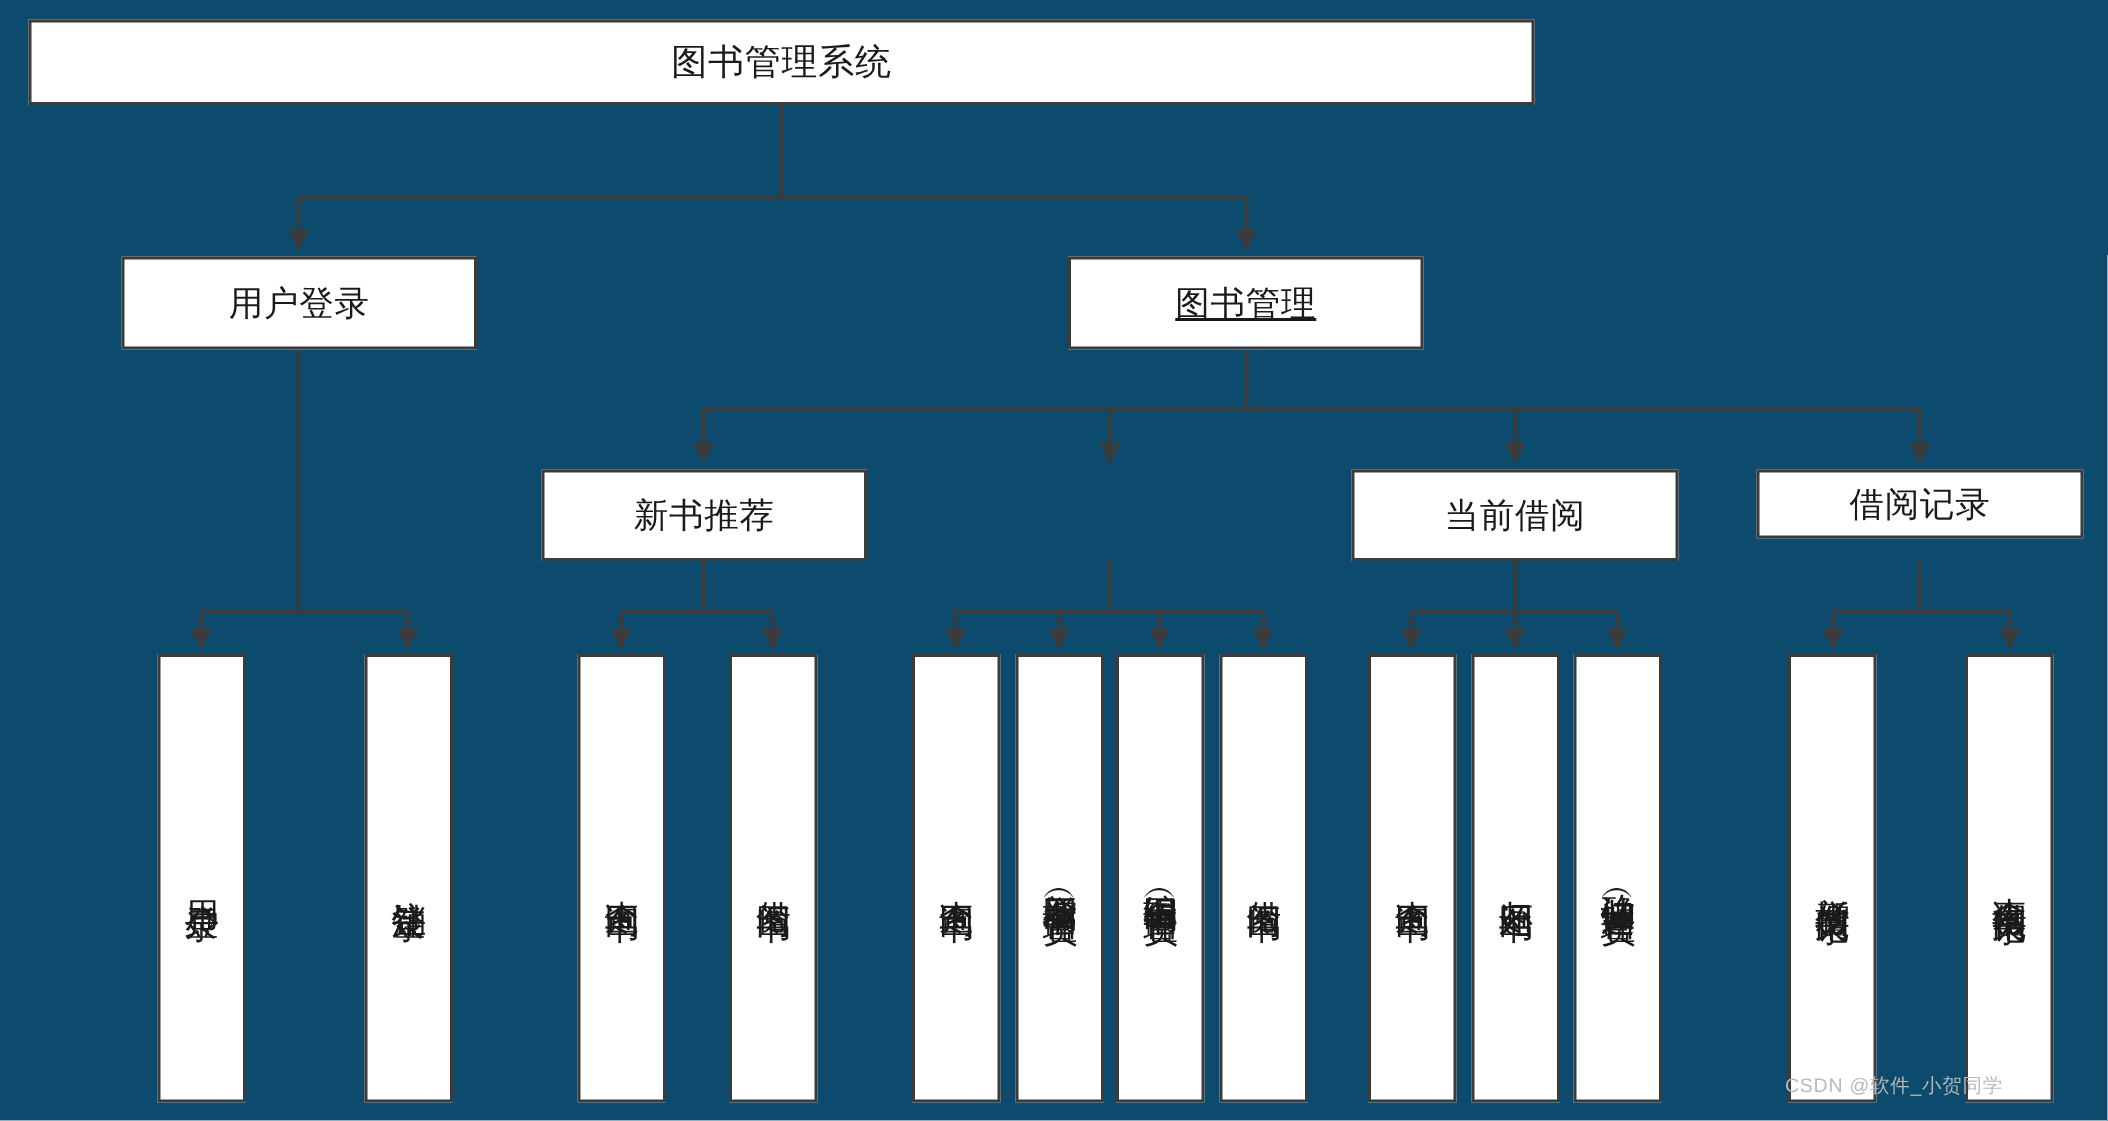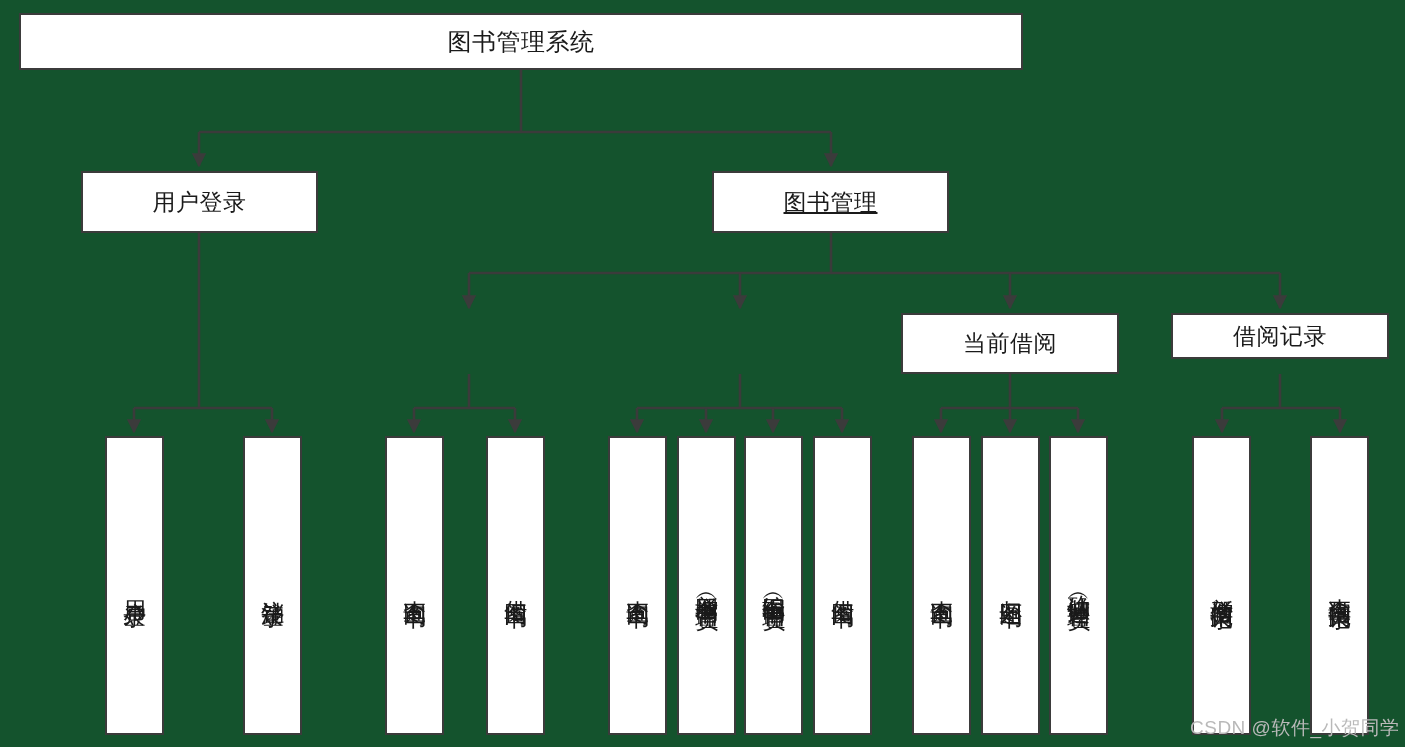--- a/index.html
+++ b/index.html
@@ -8,21 +8,21 @@
     padding: 0;
     background: #ffffff;
   }
   body {
     font-family: "Liberation Sans", "DejaVu Sans", sans-serif;
   }
   #canvas {
     position: relative;
     width: 1405px;
     height: 747px;
-    background: #14532d;
+    background: #0c4a6e;
     overflow: hidden;
   }
   svg.edges {
     position: absolute;
     left: 0;
     top: 0;
     width: 1405px;
     height: 747px;
     pointer-events: none;
   }
@@ -59,21 +59,21 @@
     writing-mode: vertical-rl;
     text-orientation: upright;
     font-size: 23px;
     line-height: 1.28;
     letter-spacing: 2px;
     white-space: nowrap;
   }
   .watermark {
     position: absolute;
     color: #b9b9b9;
-    font-size: 19px;
+    font-size: 13px;
     white-space: nowrap;
     letter-spacing: 0.5px;
     font-family: "Liberation Sans", "DejaVu Sans", sans-serif;
   }
 </style>
 </head>
 <body>
 
 <div id="canvas">
 
@@ -132,20 +132,23 @@
   </div>
 
   <div class="node horiz" style="left:81px; top:171px; width:237px; height:62px;">
     <span class="label">用户登录</span>
   </div>
 
   <div class="node horiz" style="left:712px; top:171px; width:237px; height:62px;text-decoration:underline;">
     <span class="label">图书管理</span>
   </div>
 
+  <div class="node horiz" style="left:361px; top:313px; width:217px; height:61px;">
+    <span class="label">新书推荐</span>
+  </div>
 
 
   <div class="node horiz" style="left:901px; top:313px; width:218px; height:61px;justify-content:center;">
     <span class="label">当前借阅</span>
   </div>
 
   <div class="node horiz" style="left:1171px; top:313px; width:218px; height:46px;">
     <span class="label">借阅记录</span>
   </div>
 

